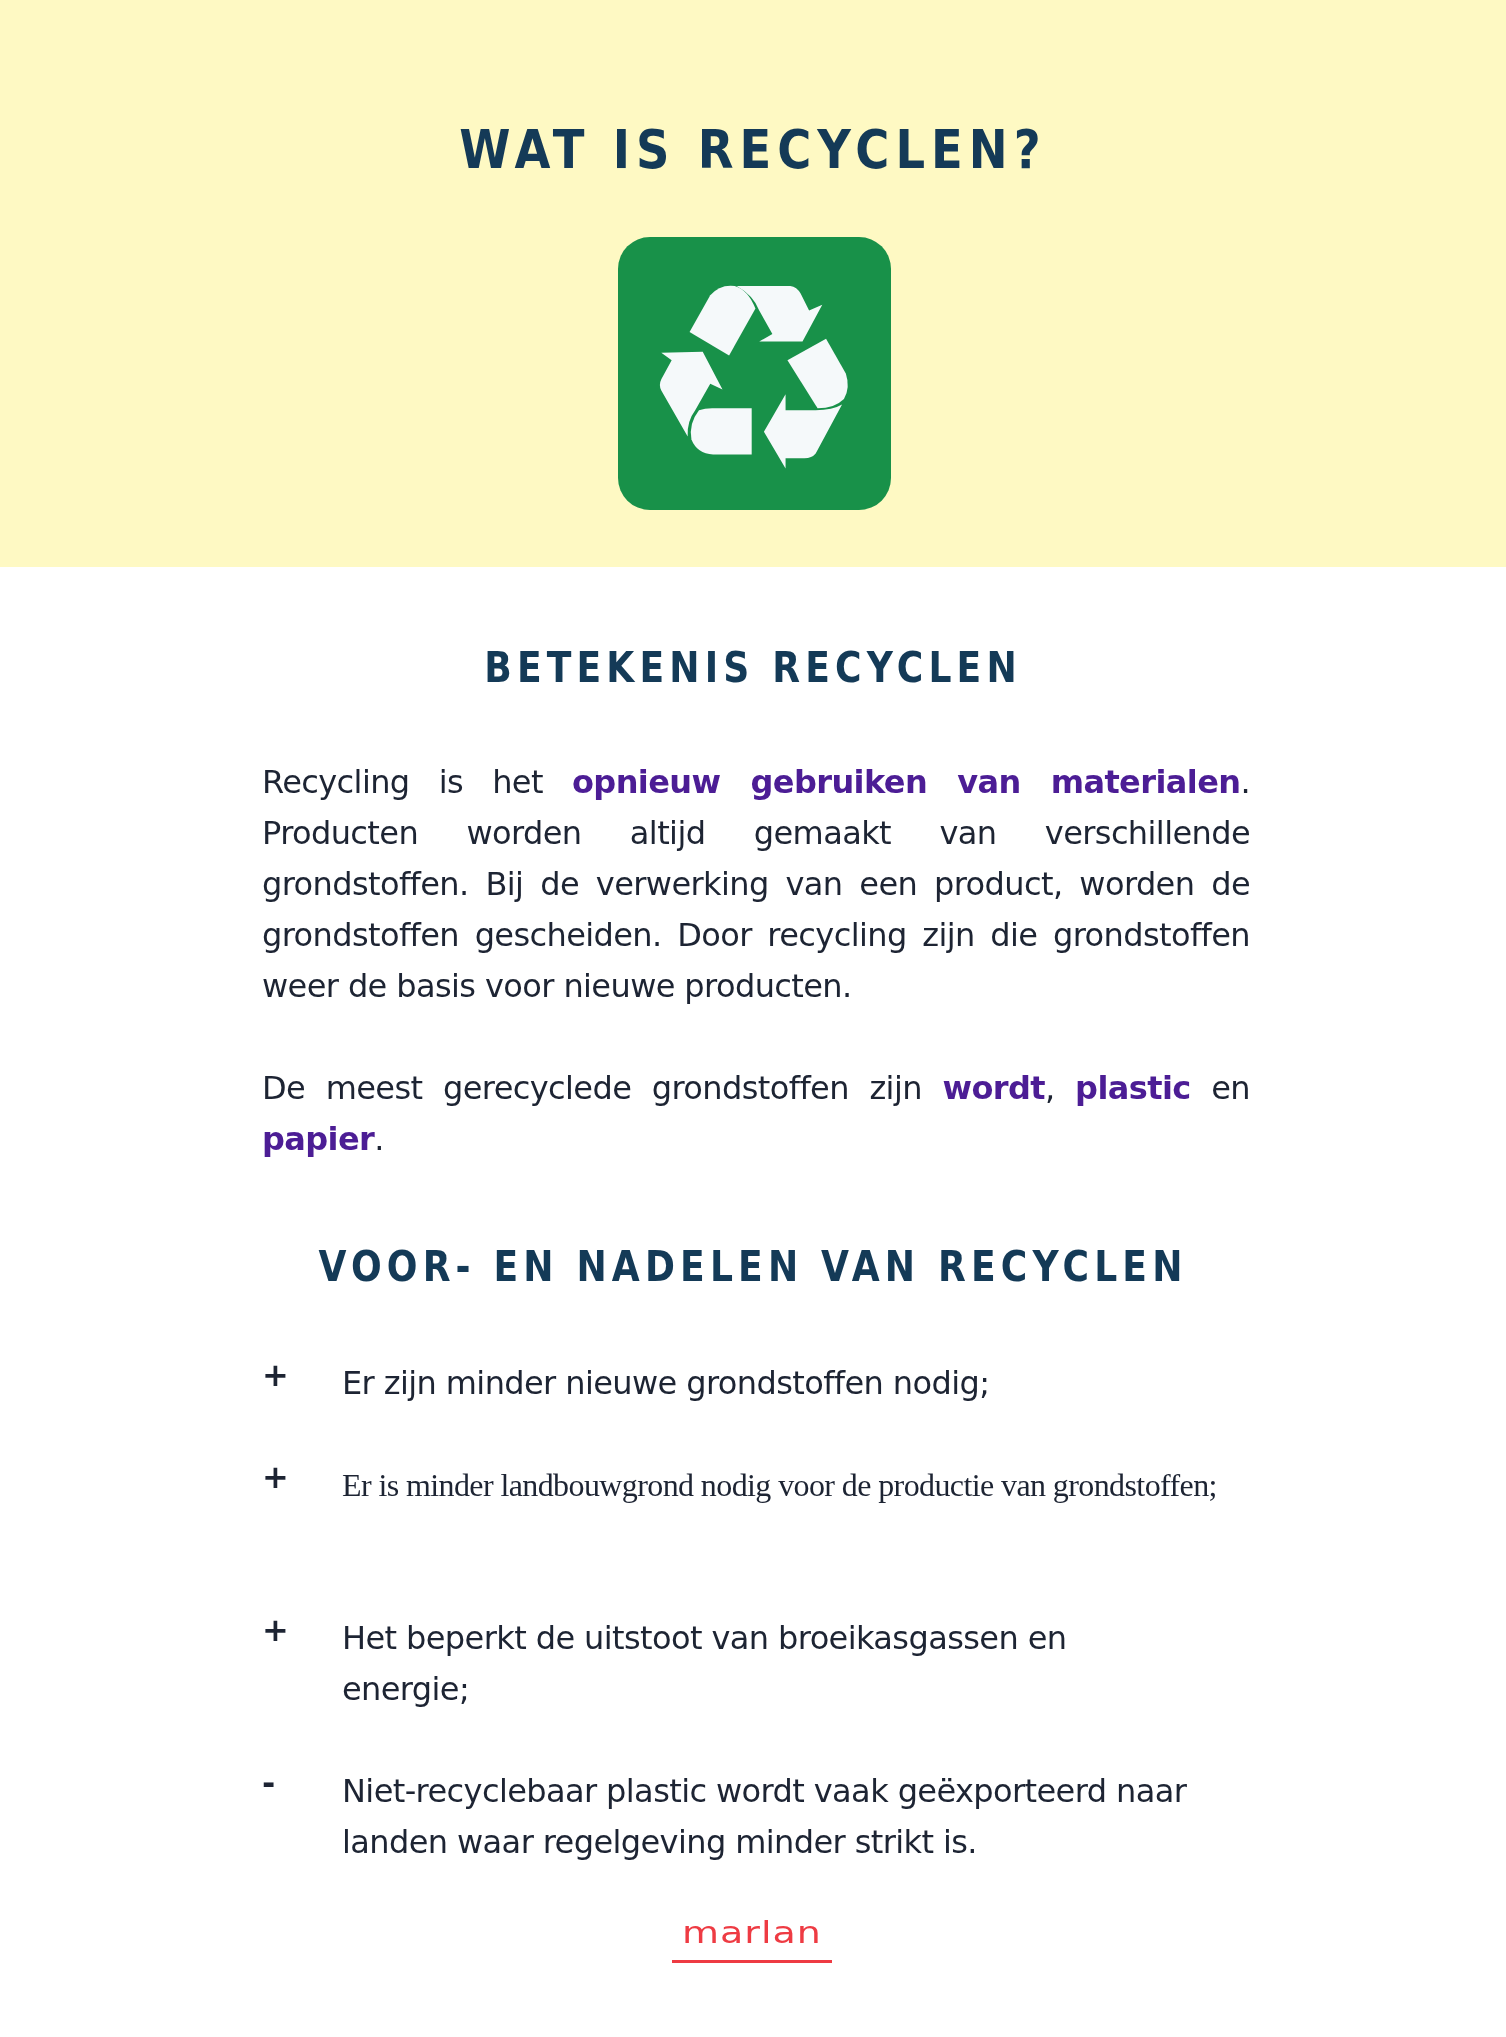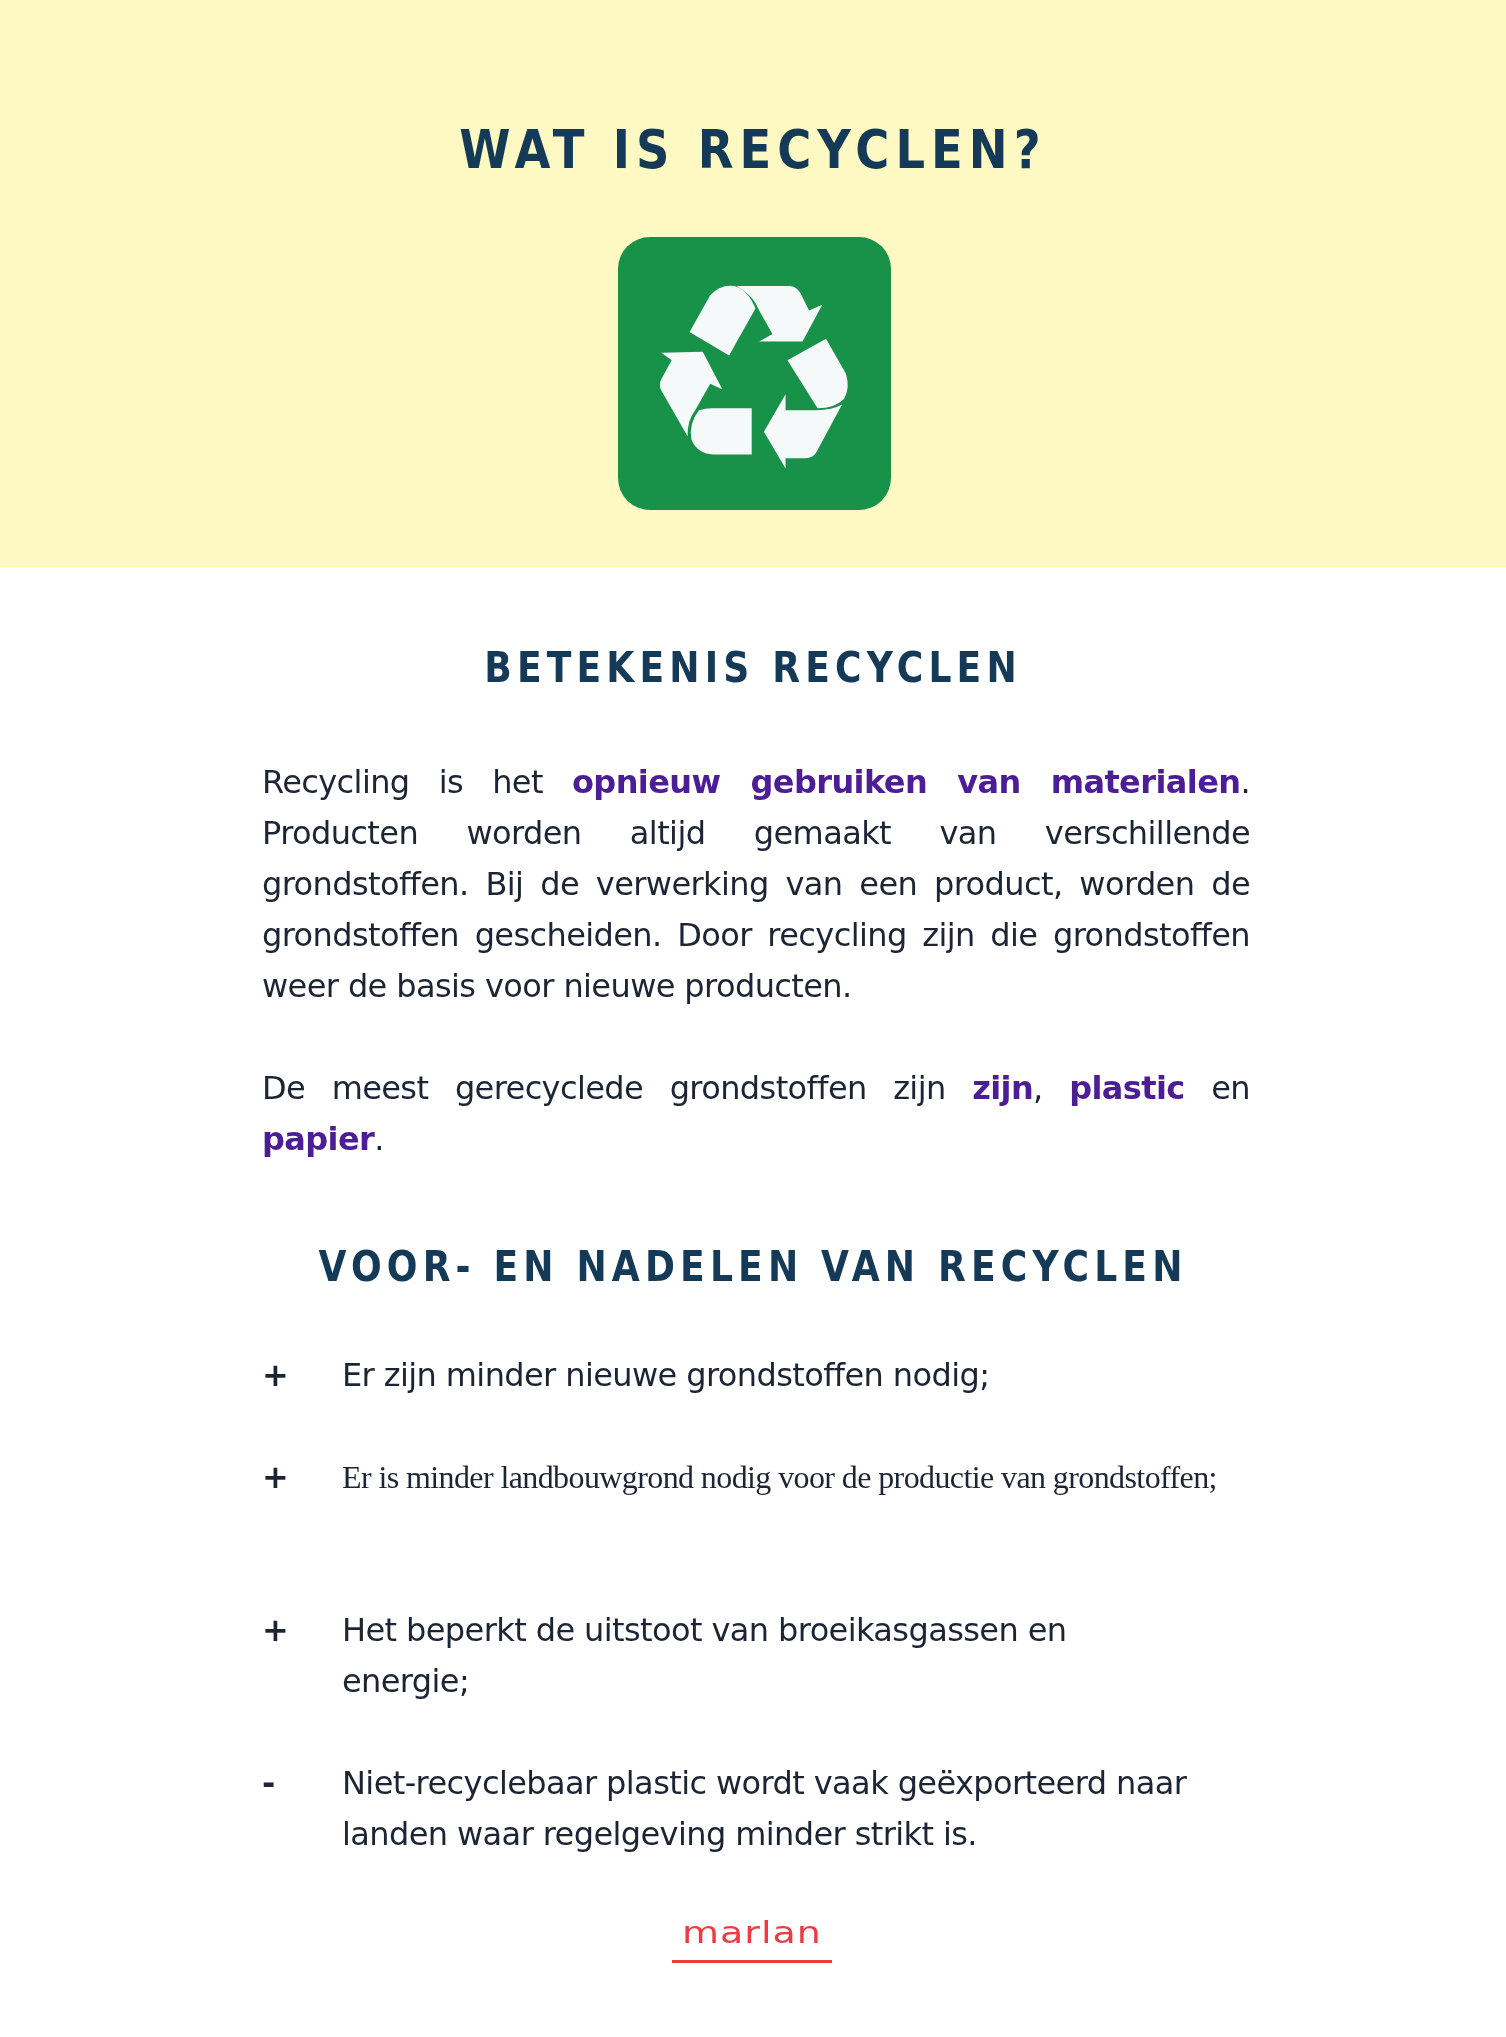--- a/index.html
+++ b/index.html
@@ -42,21 +42,21 @@
     .p2 { top: 1063px; }
 
     .list { position: absolute; left: 262px; width: 1000px; top: 1350px; }
     .li { position: absolute; left: 0; width: 1000px; }
     .bullet {
       position: absolute; left: 0; top: 0; width: 30px;
       font-family: "DejaVu Sans", sans-serif; font-weight: bold; font-size: 32px; line-height: 51px;
       color: #1d2433;
     }
     .li-text {
-      position: absolute; left: 80px; top: 0; width: 920px;
+      position: absolute; left: 80px; top: 8px; width: 920px;
       font-family: "DejaVu Sans", sans-serif; font-size: 32px; line-height: 51px;
       letter-spacing: -0.6px; color: #1d2433;
     }
 
     .logo {
       position: absolute; left: 672px; top: 1921px; width: 160px; height: 40px;
     }
     .logo-text {
       position: absolute; left: 0; top: -6px; width: 160px; text-align: center;
       font-family: "DejaVu Sans", sans-serif; font-size: 38px; letter-spacing: 1px;
@@ -89,21 +89,21 @@
         <path d="M74 212 L46 163 Q43 157 46 151 L57 131 L46 123 L90 122 L111 162 L98 156 L82 184 Q73 196 74 212 Z"></path>
       </g>
     </svg>
   </div>
 </div>
 
 <h2 class="section-title t1">BETEKENIS RECYCLEN</h2>
 
 <p class="para p1"><span>Recycling is het </span><b>opnieuw gebruiken van materialen</b><span>. Producten worden altijd gemaakt van verschillende grondstoffen. Bij de verwerking van een product, worden de grondstoffen gescheiden. Door recycling zijn die grondstoffen weer de basis voor nieuwe producten.</span></p>
 
-<p class="para p2"><span>De meest gerecyclede grondstoffen zijn </span><b>zijn</b><span>, </span><b>plastic</b><span> en </span><b>papier</b><span>.</span></p>
+<p class="para p2"><span>De meest gerecyclede grondstoffen zijn </span><b>wordt</b><span>, </span><b>plastic</b><span> en </span><b>papier</b><span>.</span></p>
 
 <h2 class="section-title t2">VOOR- EN NADELEN VAN RECYCLEN</h2>
 
 <div class="list">
   <div class="li" style="top:0px;">
     <span class="bullet">+</span>
     <span class="li-text">Er zijn minder nieuwe grondstoffen nodig;</span>
   </div>
   <div class="li" style="top:102px;">
     <span class="bullet">+</span>

